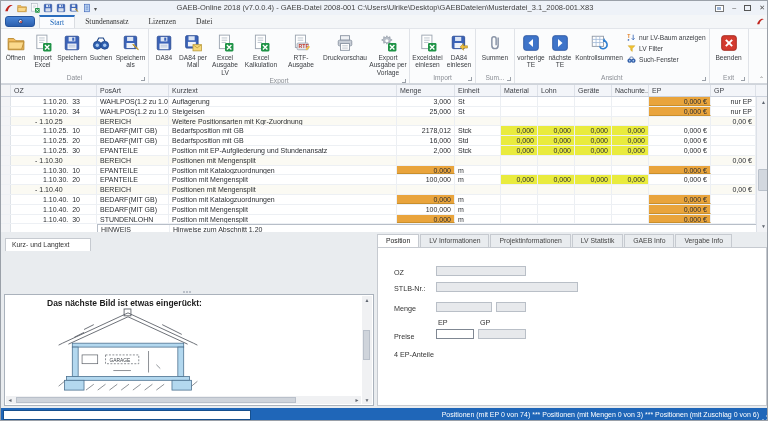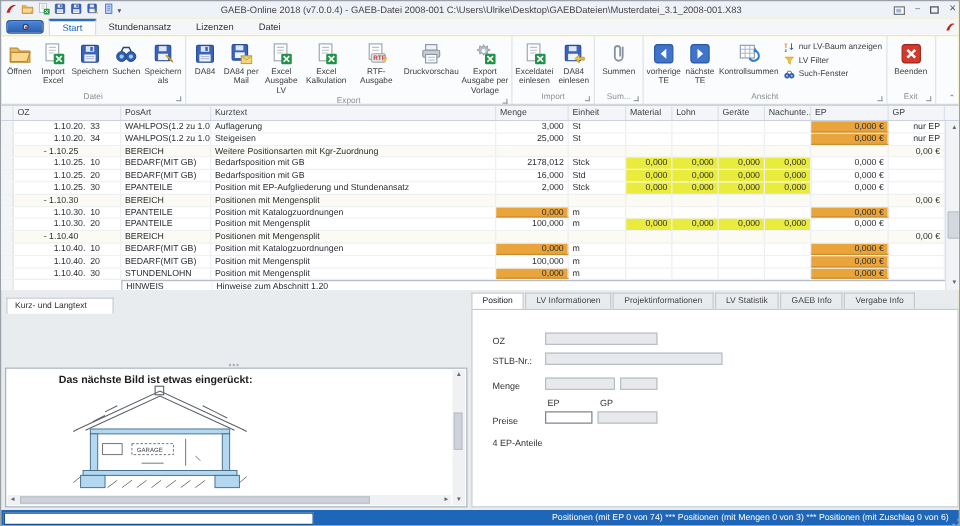--- a/index.html
+++ b/index.html
@@ -1,36 +1,36 @@
 <!DOCTYPE html>
 <html><head>
 <meta charset="utf-8">
 <style>
   html,body{margin:0;padding:0;background:#c9ccd1;}
   *{box-sizing:border-box;}
-  #app{position:relative;width:768px;height:421px;background:#fde047;font-family:"Liberation Sans","DejaVu Sans",sans-serif;color:#2b2e33;overflow:hidden;border:1px solid #9aa0a8;}
+  #app{position:relative;width:768px;height:421px;background:#5eead4;font-family:"Liberation Sans","DejaVu Sans",sans-serif;color:#2b2e33;overflow:hidden;border:1px solid #9aa0a8;}
 
   
   .titlebar{position:absolute;left:0;top:0;width:768px;height:14px;background:#eef2f8;display:flex;align-items:center;}
   .qat{display:flex;align-items:center;gap:3px;padding-left:3px;}
   .qat .icon svg{display:block;}
   .qat-caret{font-size:6px;color:#555;margin-left:2px;}
   .title-text{position:absolute;left:0;right:0;text-align:center;font-size:7.5px;color:#444;line-height:14px;pointer-events:none;}
   .winbtns{position:absolute;right:4px;top:0;height:14px;display:flex;align-items:center;gap:8px;}
   .winbtn{font-size:7px;color:#555;line-height:10px;}
   .winbtn.box{width:7px;height:6px;border:1px solid #555;}
   .winbtn.style{width:9px;height:7px;border:1px solid #777;background:#fff;position:relative;}
   .winbtn.style:after{content:"";position:absolute;left:1px;top:1px;width:4px;height:3px;background:#9db6d8;}
 
   
   .menubar{position:absolute;left:0;top:14px;width:768px;height:14px;background:#f4f6f8;border-bottom:1px solid #e2e5ea;display:flex;align-items:flex-end;}
   .appbtn{width:30px;height:11px;margin:0 4px 1px 4px;background:linear-gradient(#4a86d8,#2b5fae);border:1px solid #24539b;border-radius:3px;display:flex;align-items:center;justify-content:center;}
   .appbtn .dot{width:5px;height:5px;border-radius:50%;background:#e8eefc;border:1px solid #1d4486;position:relative;}
   .appbtn .dot:after{content:"";position:absolute;left:1px;top:1px;width:2px;height:2px;background:#c0392b;border-radius:50%;}
-  .menu-tab{padding:0 10px;font-size:7.5px;line-height:13px;color:#333;}
+  .menu-tab{padding:0 10px;font-size:7.5px;line-height:13px;color:#333;font-family:Liberation Serif, serif;}
   .menu-tab.active{background:#fbfcfe;color:#1a64b8;border:1px solid #dadde2;border-bottom:none;border-top:2px solid #2a6dbd;line-height:11px;}
   .menubar-logo{position:absolute;right:4px;bottom:2px;}
 
   
   .ribbon{position:absolute;left:0;top:28px;width:768px;height:55px;background:#fbfcfd;border-bottom:1px solid #d3d7dd;display:flex;align-items:stretch;}
   .rgroup{display:flex;flex-direction:column;border-right:1px solid #e0e3e8;padding:1px 1px 0 1px;}
   .rbtns{flex:1;display:flex;align-items:flex-start;}
   .rbtn{display:flex;flex-direction:column;align-items:center;padding:2px 1px 0 1px;}
   .rbtn .icon{height:21px;display:flex;align-items:center;}
   .rbtn .lbl{font-size:6.6px;line-height:1.12;text-align:center;color:#3a3d42;margin-top:1px;}

